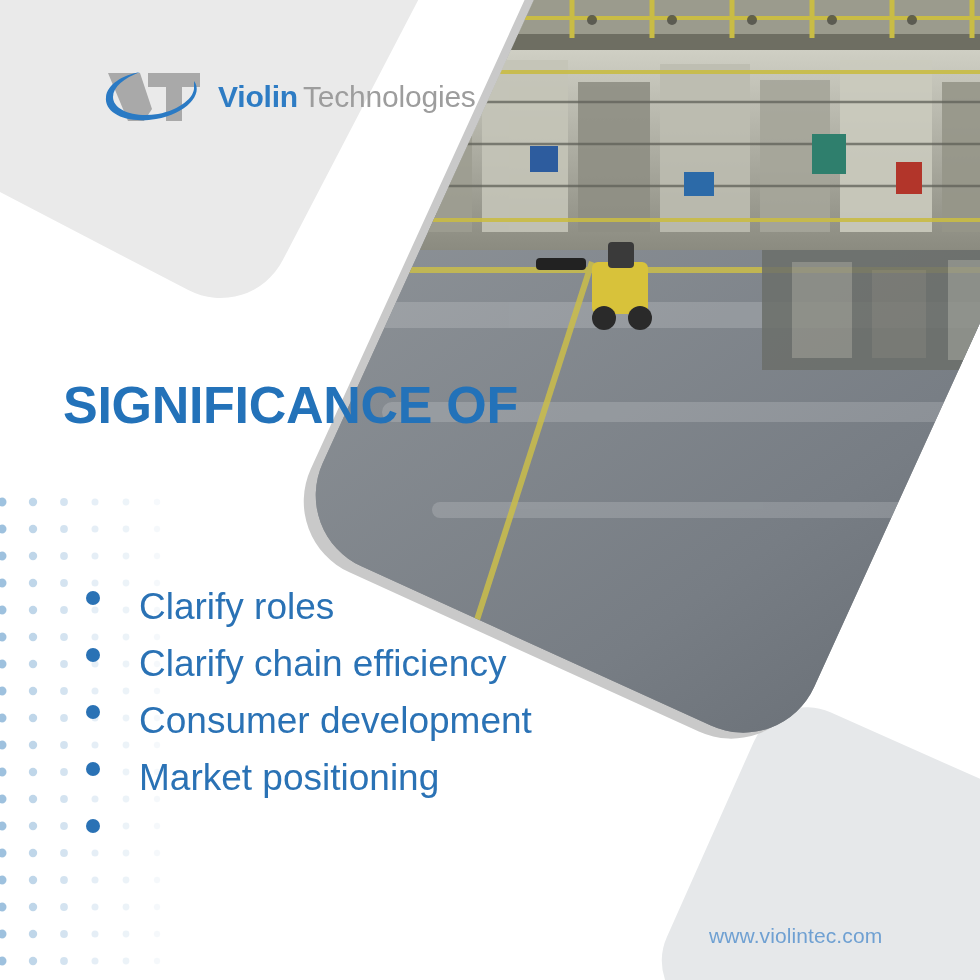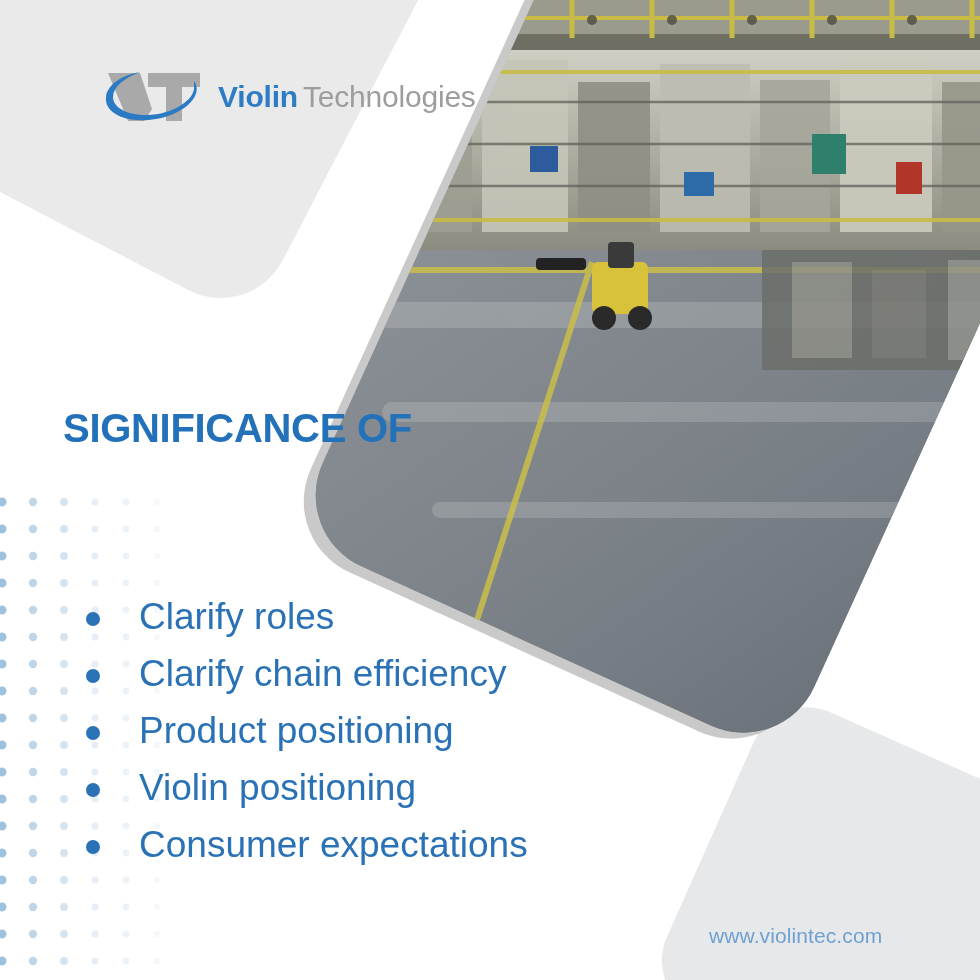--- a/index.html
+++ b/index.html
@@ -114,42 +114,42 @@
   }
   .logo-text .suffix{
     color:#9d9d9d;
     font-weight:normal;
     margin-left:5px;
   }
 
   
   .headline{
     position:absolute;
-    left:63px;top:400px;
+    left:63px;top:368px;
     width:470px;
     z-index:6;
     color:#2372b9;
-    font-size:40px;
+    font-size:52px;
     font-weight:bold;
     line-height:1.43;
     letter-spacing:-0.3px;
   }
 
   
   .bullets{
     position:absolute;
     left:86px;top:578px;
     width:640px;
     z-index:6;
     list-style:none;
     margin:0;padding:0;
   }
   .bullets li{
     display:flex;
-    align-items:flex-end;
+    align-items:center;
     color:#2a72b5;
     font-size:37px;
     line-height:1;
     height:57px;
   }
   .bullets li .bul{
     flex:0 0 auto;
     width:14px;height:14px;
     border-radius:50%;
     background:#2a72b5;
@@ -493,27 +493,26 @@
     <li>
       <span class="bul"></span>
       <span class="btxt">Clarify roles</span>
     </li>
     <li>
       <span class="bul"></span>
       <span class="btxt">Clarify chain efficiency</span>
     </li>
     <li>
       <span class="bul"></span>
-      <span class="btxt">Product positioning</span>
+      <span class="btxt">Consumer development</span>
     </li>
     <li>
       <span class="bul"></span>
-      <span class="btxt">Violin positioning</span>
+      <span class="btxt">Market positioning</span>
     </li>
     <li>
       <span class="bul"></span>
-      <span class="btxt">Consumer expectations</span>
     </li>
   </ul>
 
   <div class="website">www.violintec.com</div>
 
 </div>
 
 </body></html>

